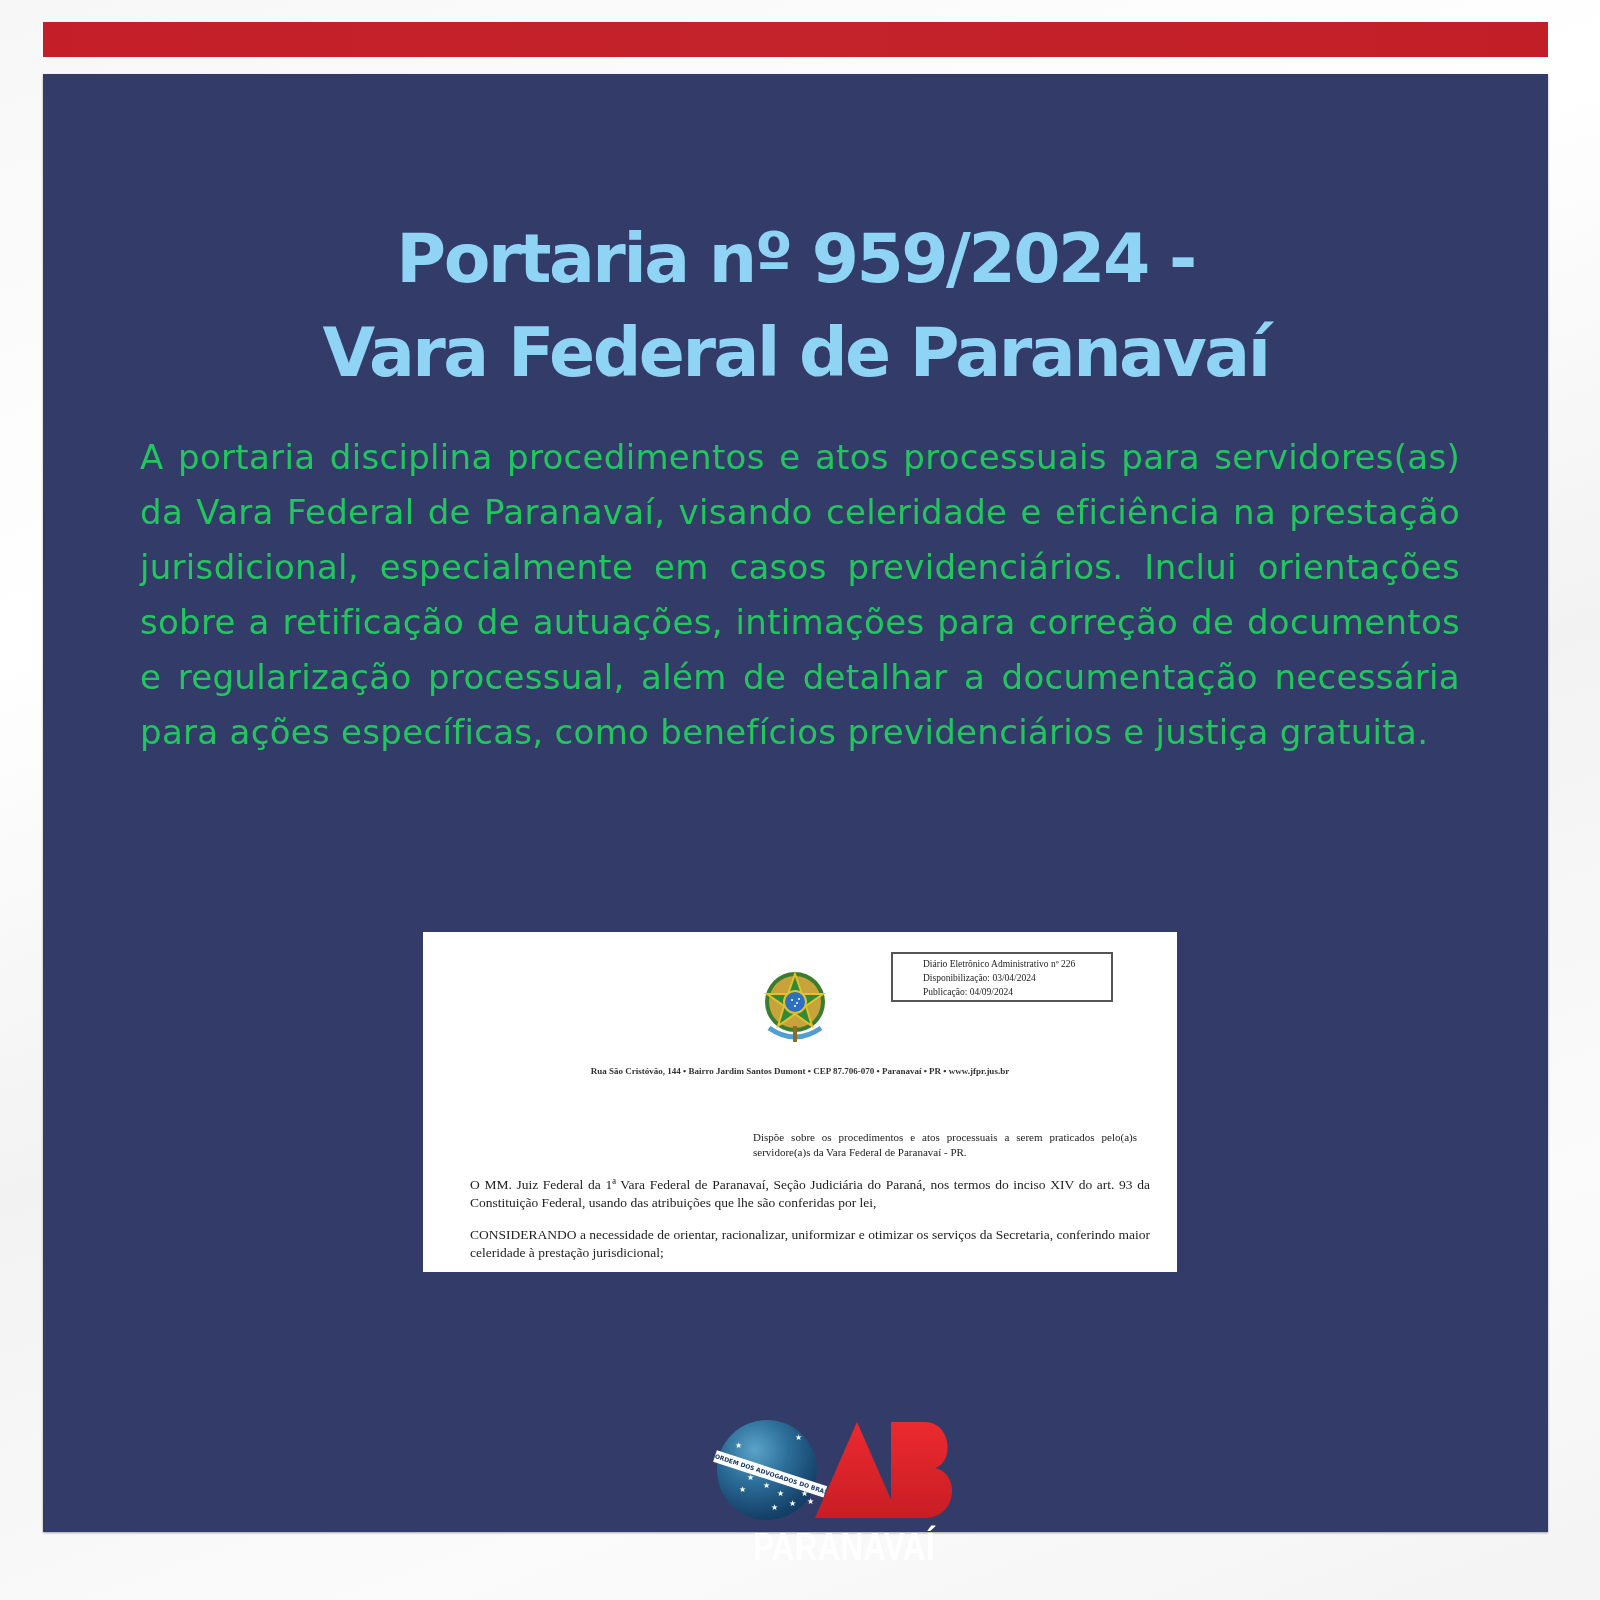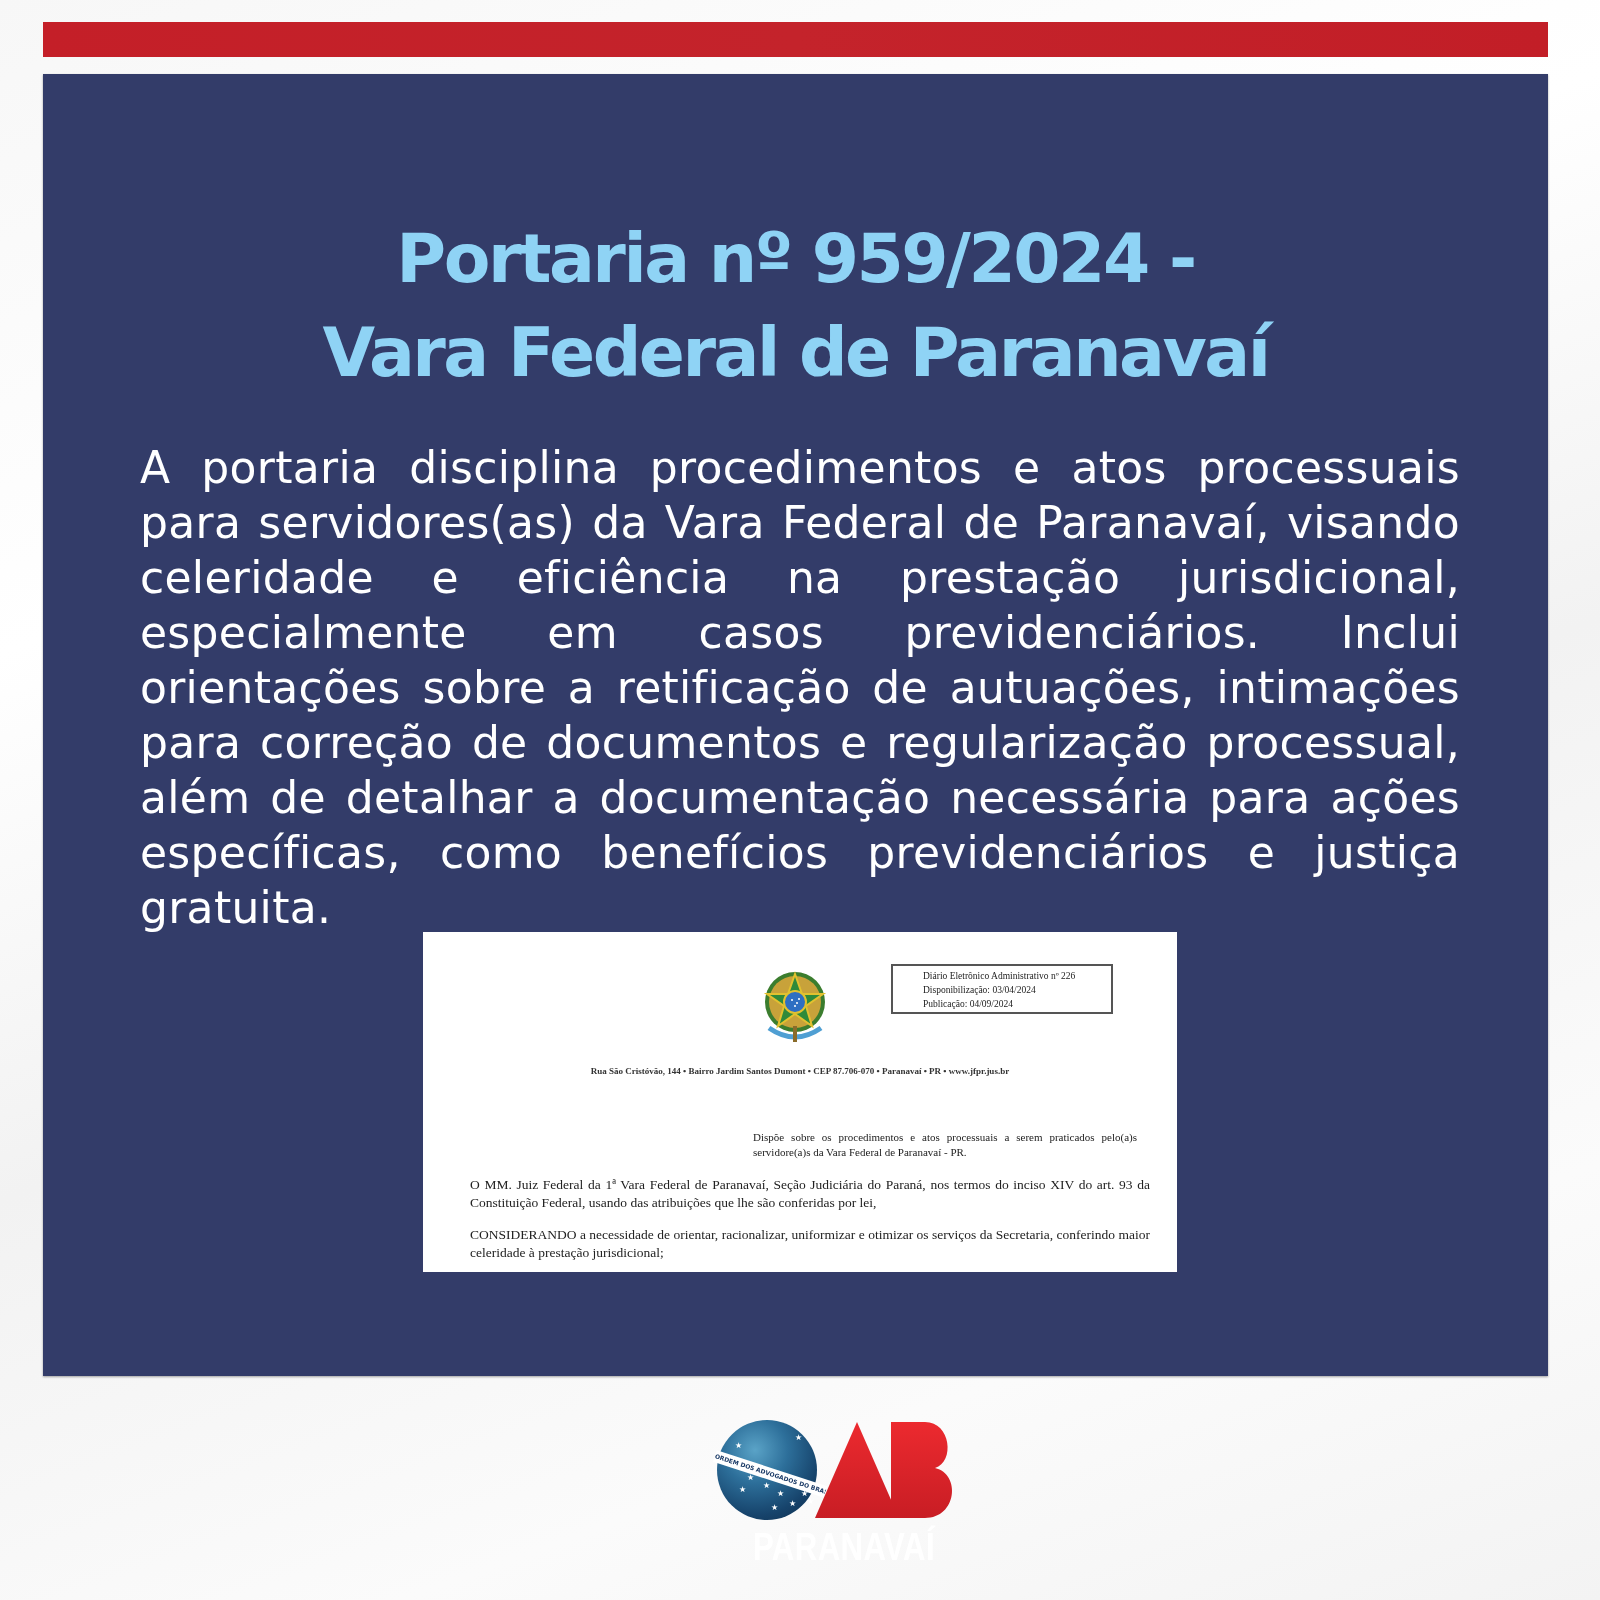--- a/index.html
+++ b/index.html
@@ -6,43 +6,43 @@
   body {
     width:1600px; height:1600px; overflow:hidden; position:relative;
     background: linear-gradient(160deg,#f7f7f7 0%,#ffffff 30%,#f2f2f2 55%,#fbfbfb 80%,#f3f3f3 100%);
     font-family: "DejaVu Sans", sans-serif;
   }
   .red-bar {
     position:absolute; left:43px; top:22px; width:1505px; height:35px;
     background: linear-gradient(90deg,#c41f28,#c4232b 50%,#c21e27);
   }
   .panel {
-    position:absolute; left:43px; top:74px; width:1505px; height:1302px;
+    position:absolute; left:43px; top:74px; width:1505px; height:1458px;
     background:#333c69;
     box-shadow: 0 1px 2px rgba(0,0,0,0.35);
   }
   .title {
     position:absolute; left:0; right:0; top:92px; text-align:center;
     color:#8fd3f5; font-family:"DejaVu Sans", sans-serif; font-weight:bold;
     font-size:68px; line-height:94px; letter-spacing:-2.5px;
   }
   .title span { display:block; }
   .body-text {
     position:absolute; left:97px; width:1320px; top:322px;
-    color:#ffffff; font-family:"DejaVu Sans", sans-serif;
-    font-size:44px; line-height:55px; text-align:justify; letter-spacing:0.3px;
+    color:#22c55e; font-family:"DejaVu Sans", sans-serif;
+    font-size:34px; line-height:55px; text-align:justify; letter-spacing:0.3px;
   }
   .doc {
     position:absolute; left:380px; top:858px; width:754px; height:340px;
     background:#ffffff; overflow:hidden;
     font-family:"Liberation Serif", serif; color:#222;
   }
   .doc .crest { position:absolute; left:336px; top:34px; width:72px; height:80px; }
   .doc .infobox {
-    position:absolute; left:468px; top:32px; width:222px; height:50px;
+    position:absolute; left:468px; top:20px; width:222px; height:50px;
     border:2px solid #555; padding:3px 0 0 30px; box-sizing:border-box;
     font-size:9.5px; line-height:14px;
   }
   .doc .infobox div { white-space:nowrap; }
   .doc .jf { position:absolute; left:0; right:0; top:118px; text-align:center; font-size:12px; letter-spacing:0.3px; }
   .doc .addr { position:absolute; left:0; right:0; top:134px; text-align:center; font-size:9px; font-weight:bold; color:#333; }
   .doc .ptitle { position:absolute; left:0; right:0; top:164px; text-align:center; font-size:14px; font-weight:bold; }
   .doc .ementa { position:absolute; left:330px; width:384px; top:198px; font-size:11px; line-height:15px; text-align:justify; }
   .doc .para { position:absolute; left:47px; width:680px; font-size:13.5px; line-height:18px; text-align:justify; }
   .doc .p1 { top:244px; }

